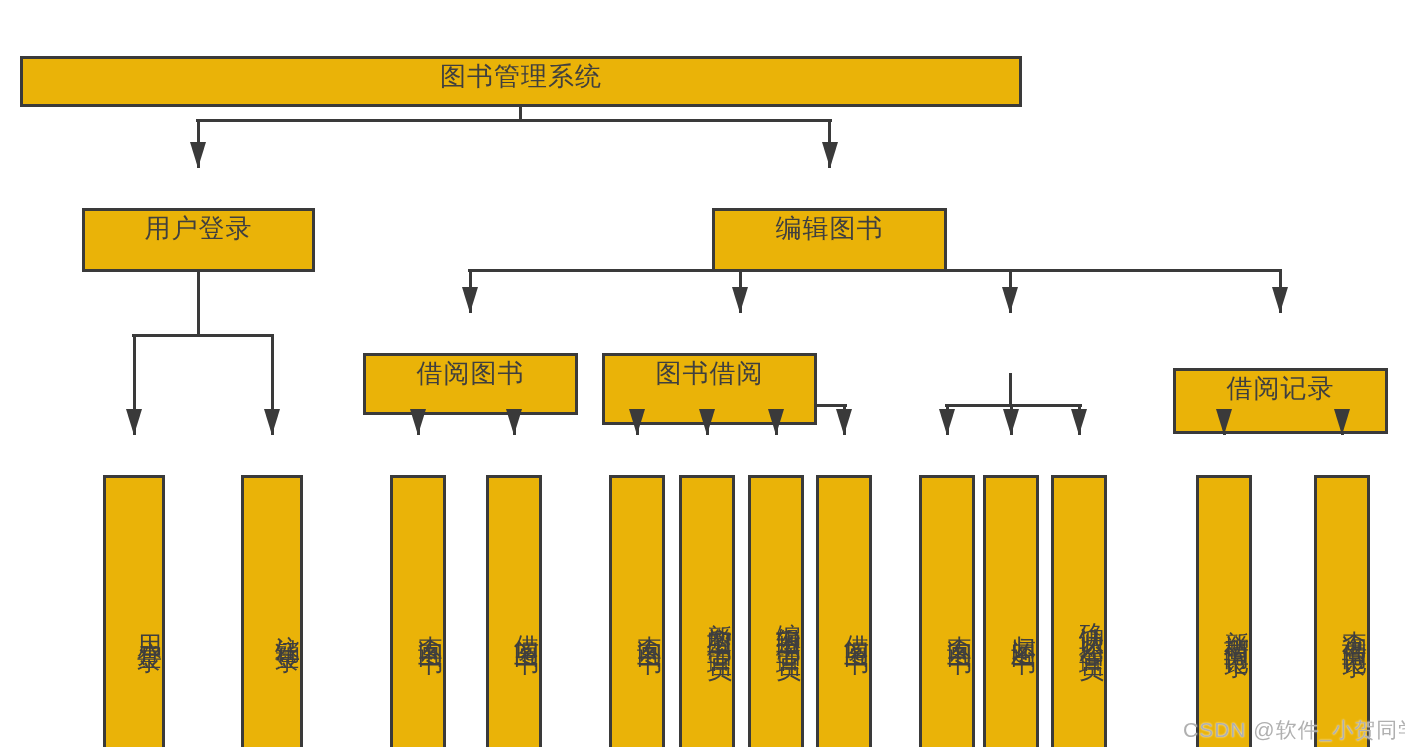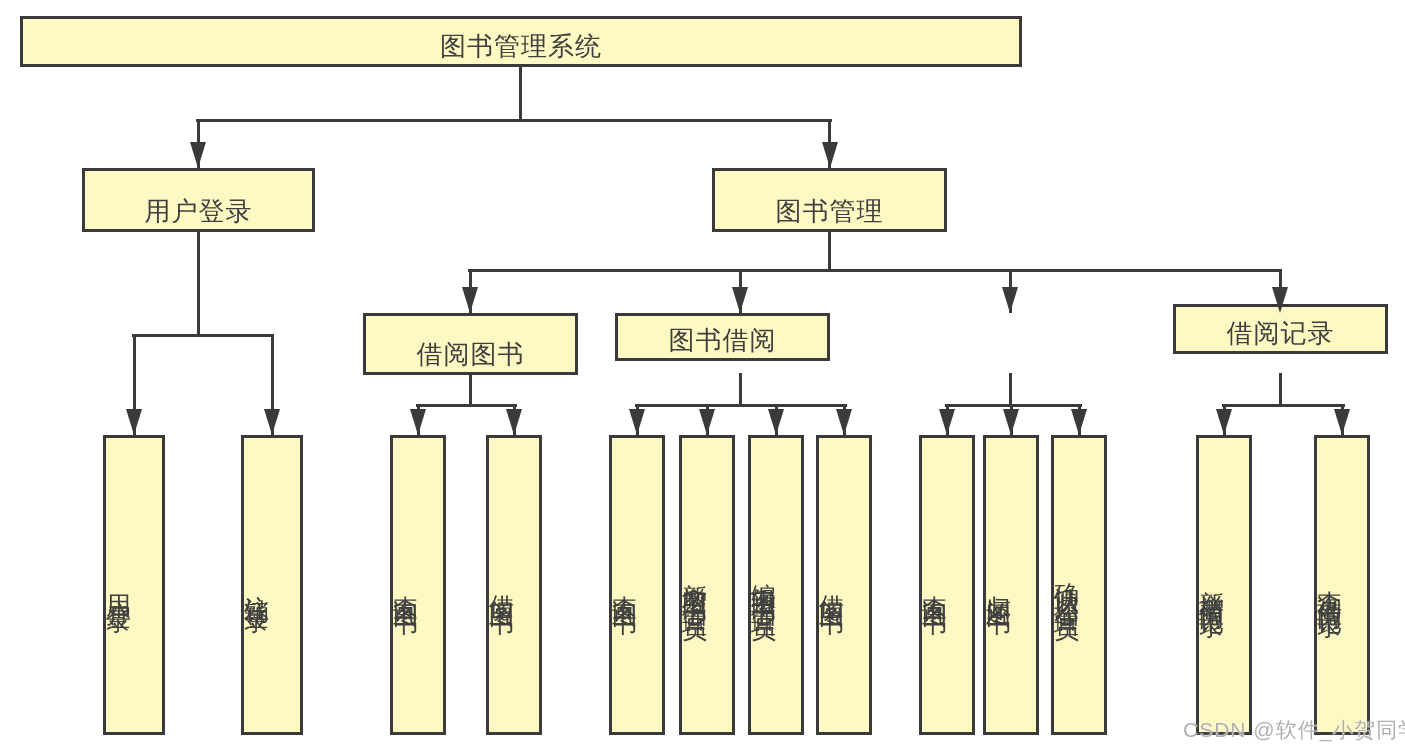--- a/index.html
+++ b/index.html
@@ -6,25 +6,26 @@
   #stage{
     position:relative;
     width:1405px;height:747px;
     background:var(--bg,#ffffff);
     overflow:hidden;
     font-family:"Liberation Sans",sans-serif;
   }
   .box{
     position:absolute;
     box-sizing:border-box;
-    background:#fef9c3;
+    background:#eab308;
     border:3px solid var(--line,#3a3a3a);
-    display:flex;align-items:flex-end;justify-content:center;
+    display:flex;align-items:flex-start;justify-content:center;
     color:var(--text,#3f3f3f);
     z-index:2;
+    margin-top:40px;
   }
   .hbox{font-size:26px;letter-spacing:1px;white-space:nowrap;}
   .vbox{
     writing-mode:vertical-rl;
     text-orientation:mixed;
     font-size:25px;
     letter-spacing:5px;
     line-height:1;
   }
   .hline{position:absolute;height:3px;background:var(--line,#3a3a3a);z-index:1;}
@@ -112,30 +113,30 @@
   <div class="arrow" style="left:1334px;top:409px"></div>
 
   <div class="box hbox" style="left:20px;top:16px;width:1002px;height:51px">
     <span>图书管理系统</span>
   </div>
 
   <div class="box hbox" style="left:82px;top:168px;width:233px;height:64px">
     <span>用户登录</span>
   </div>
   <div class="box hbox" style="left:712px;top:168px;width:235px;height:64px">
-    <span>图书管理</span>
+    <span>编辑图书</span>
   </div>
 
   <div class="box hbox" style="left:363px;top:313px;width:215px;height:62px">
     <span>借阅图书</span>
   </div>
-  <div class="box hbox" style="left:615px;top:313px;width:215px;height:48px">
+  <div class="box hbox" style="left:602px;top:313px;width:215px;height:72px">
     <span>图书借阅</span>
   </div>
-  <div class="box hbox" style="left:1173px;top:304px;width:215px;height:50px">
+  <div class="box hbox" style="left:1173px;top:328px;width:215px;height:66px">
     <span>借阅记录</span>
   </div>
 
   <div class="box vbox" style="left:103px;top:435px;width:62px;height:300px">
     <span>用户登录</span>
   </div>
   <div class="box vbox" style="left:241px;top:435px;width:62px;height:300px">
     <span>注销登录</span>
   </div>
 

